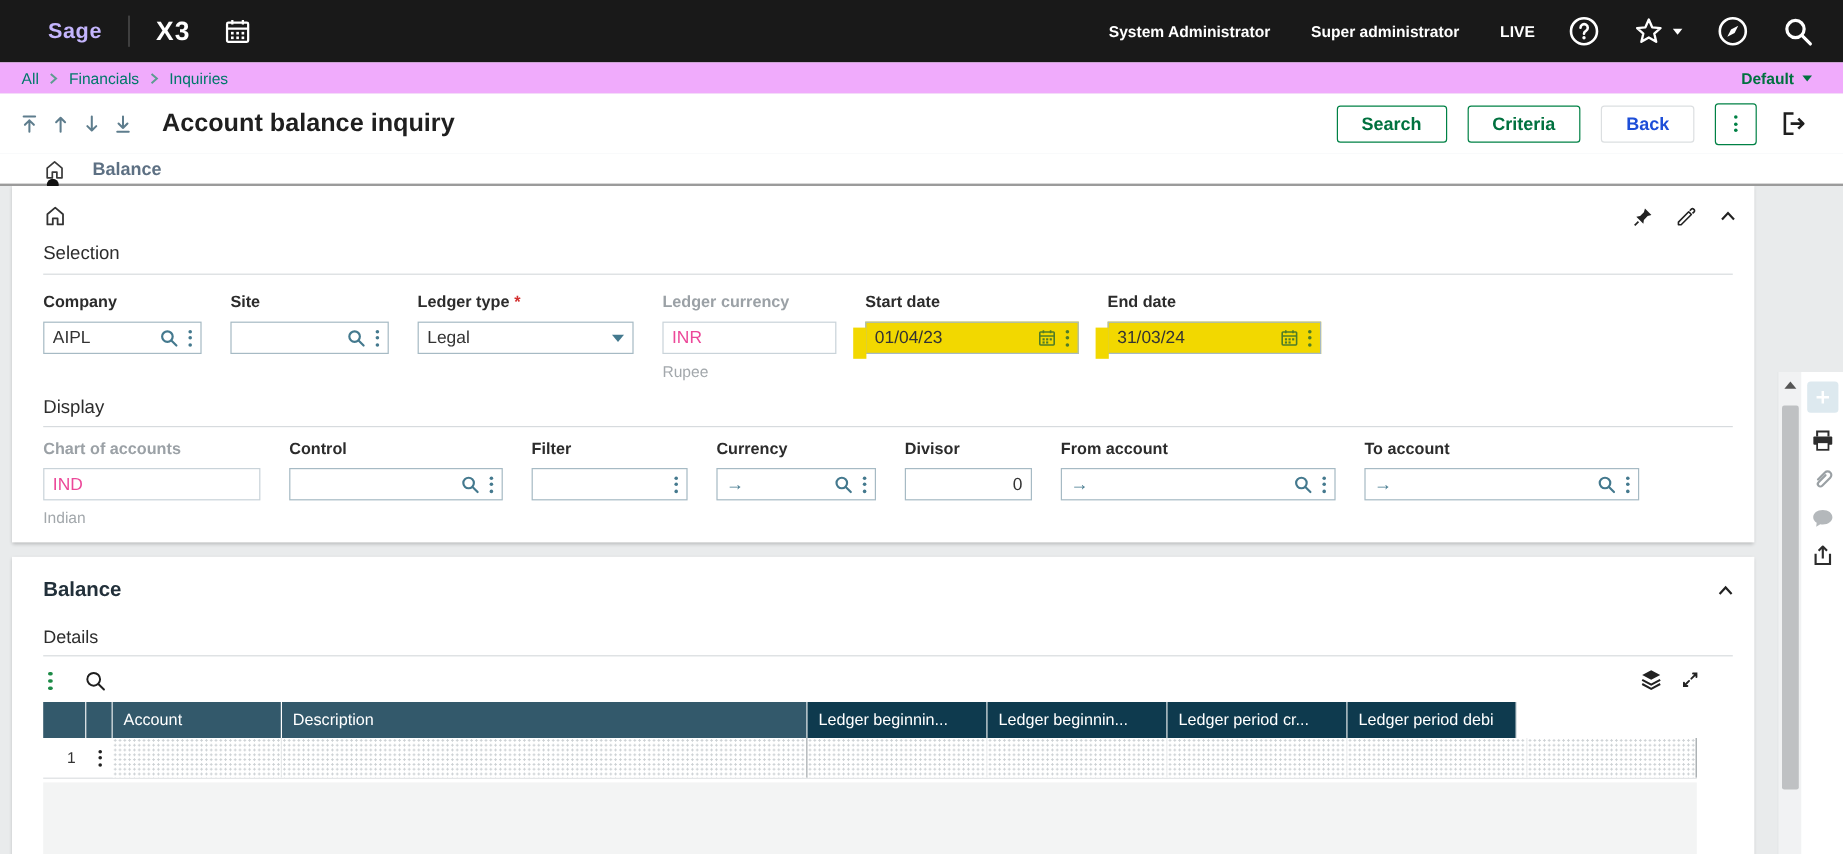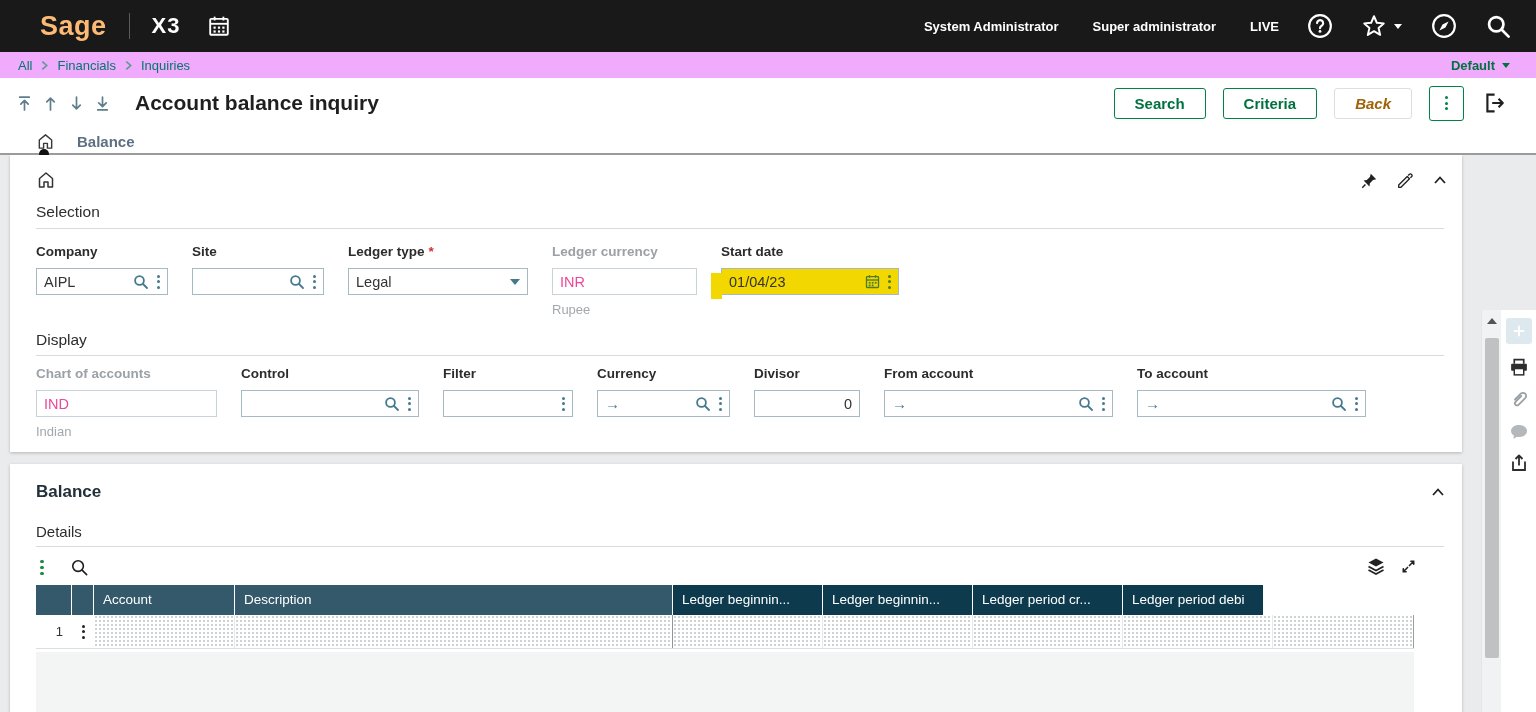--- a/index.html
+++ b/index.html
@@ -1,21 +1,21 @@
 <!DOCTYPE html>
 <html><head>
 <meta charset="utf-8">
 <style>
   * { margin:0; padding:0; box-sizing:border-box; }
   html,body { width:1536px; height:712px; overflow:hidden; font-family:"Liberation Sans", sans-serif; background:#e9ebec; }
   svg { display:block; }
 
   
   .topbar { position:absolute; left:0; top:0; width:1536px; height:52px; background:#191919; display:flex; align-items:center; padding:0 24px; color:#fff; }
-  .brand { color:#fdba74; font-size:27px; font-weight:bold; letter-spacing:.5px; margin-left:16px; }
+  .brand { color:#c4b5fd; font-size:18px; font-weight:bold; letter-spacing:.5px; margin-left:16px; }
   .topbar-divider { width:1px; height:26px; background:#5a5a5a; margin:0 22px; }
   .product { font-size:22px; font-weight:bold; letter-spacing:1px; }
   .topbar-cal { margin-left:28px; color:#fff; cursor:pointer; }
   .topbar-spacer { flex:1; }
   .topbar-text { font-size:13px; font-weight:bold; margin-left:34px; white-space:nowrap; }
   .topbar-icon { margin-left:28px; color:#fff; cursor:pointer; display:flex; align-items:center; }
   .star-caret { margin-left:6px; }
 
   
   .crumbbar { position:absolute; left:0; top:52px; width:1536px; height:26px; background:#f0abfc; display:flex; align-items:center; padding:0 18px; font-size:13px; }
@@ -25,21 +25,21 @@
   .view-selector { color:#00713f; font-weight:bold; display:flex; align-items:center; gap:7px; cursor:pointer; margin-right:8px; }
   .caret-down-green { width:0; height:0; border-left:4px solid transparent; border-right:4px solid transparent; border-top:5px solid #00713f; }
 
   
   .titlerow { position:absolute; left:0; top:78px; width:1536px; height:50px; background:#fff; display:flex; align-items:center; padding:0 16px; }
   .nav-arrows { display:flex; align-items:center; gap:9px; color:#5e7d8d; margin-right:24px; }
   .nav-arrows span { cursor:pointer; display:flex; }
   .page-title { font-size:21px; font-weight:bold; color:#1f1f1f; }
   .title-spacer { flex:1; }
   .btn { background:#fff; border:1.5px solid #008145; color:#00713f; font-weight:bold; font-size:15px; border-radius:3px; padding:6px 20px; margin-left:17px; cursor:pointer; font-family:inherit; }
-  .btn.disabled { border-color:#dcdfe1; color:#a16207; cursor:default;font-style:italic; }
+  .btn.disabled { border-color:#dcdfe1; color:#1d4ed8; cursor:default; }
   .btn-kebab { width:35px; height:35px; padding:0; display:flex; align-items:center; justify-content:center; color:#008145; }
   .exit-icon { margin:0 14px 0 18px; color:#1f1f1f; cursor:pointer; }
 
   
   .tabbar { position:absolute; left:0; top:128px; width:1536px; height:27px; background:#fff; border-bottom:2px solid #9b9b9b; }
   .tab-home { position:absolute; left:36px; top:4px; color:#3a3a3a; cursor:pointer; }
   .tab-label { position:absolute; left:77px; top:5px; font-size:15px; font-weight:bold; color:#5d7083; cursor:pointer; }
   .tab-dot { position:absolute; left:39px; bottom:-6px; width:10px; height:10px; border-radius:50%; background:#111; }
 
   
@@ -331,20 +331,46 @@
         <div class="flabel">Ledger currency</div>
         <div class="field">
           <input readonly="" value="INR" style="">
         </div>
         <div class="fhelper">Rupee</div>
       </div>
       <div class="fgroup w178">
         <div class="flabel">Start date</div>
         <div class="field hl">
           <input value="01/04/23" style="">
+          <span class="ficon">
+              <svg width="15" height="15" viewBox="0 0 20 20">
+                <rect x="2" y="3.5" width="16" height="14.5" rx="1" fill="none" stroke="currentColor" stroke-width="1.8"></rect>
+                <line x1="2" y1="8" x2="18" y2="8" stroke="currentColor" stroke-width="1.8"></line>
+                <line x1="6" y1="1.5" x2="6" y2="5" stroke="currentColor" stroke-width="1.8"></line>
+                <line x1="14" y1="1.5" x2="14" y2="5" stroke="currentColor" stroke-width="1.8"></line>
+                <g fill="currentColor">
+                  <rect x="5" y="10.5" width="2.4" height="2.4"></rect>
+                  <rect x="9" y="10.5" width="2.4" height="2.4"></rect>
+                  <rect x="13" y="10.5" width="2.4" height="2.4"></rect>
+                  <rect x="5" y="14" width="2.4" height="2.4"></rect>
+                  <rect x="9" y="14" width="2.4" height="2.4"></rect>
+                </g>
+              </svg>
+            </span>
+          <span class="ficon kebab">
+              <i></i>
+              <i></i>
+              <i></i>
+            </span>
+        </div>
+      </div>
+      <div class="fgroup w178">
+        <div class="flabel">End date</div>
+        <div class="field hl">
+          <input value="31/03/24" style="">
           <span class="ficon">
               <svg width="15" height="15" viewBox="0 0 20 20">
                 <rect x="2" y="3.5" width="16" height="14.5" rx="1" fill="none" stroke="currentColor" stroke-width="1.8"></rect>
                 <line x1="2" y1="8" x2="18" y2="8" stroke="currentColor" stroke-width="1.8"></line>
                 <line x1="6" y1="1.5" x2="6" y2="5" stroke="currentColor" stroke-width="1.8"></line>
                 <line x1="14" y1="1.5" x2="14" y2="5" stroke="currentColor" stroke-width="1.8"></line>
                 <g fill="currentColor">
                   <rect x="5" y="10.5" width="2.4" height="2.4"></rect>
                   <rect x="9" y="10.5" width="2.4" height="2.4"></rect>
                   <rect x="13" y="10.5" width="2.4" height="2.4"></rect>

